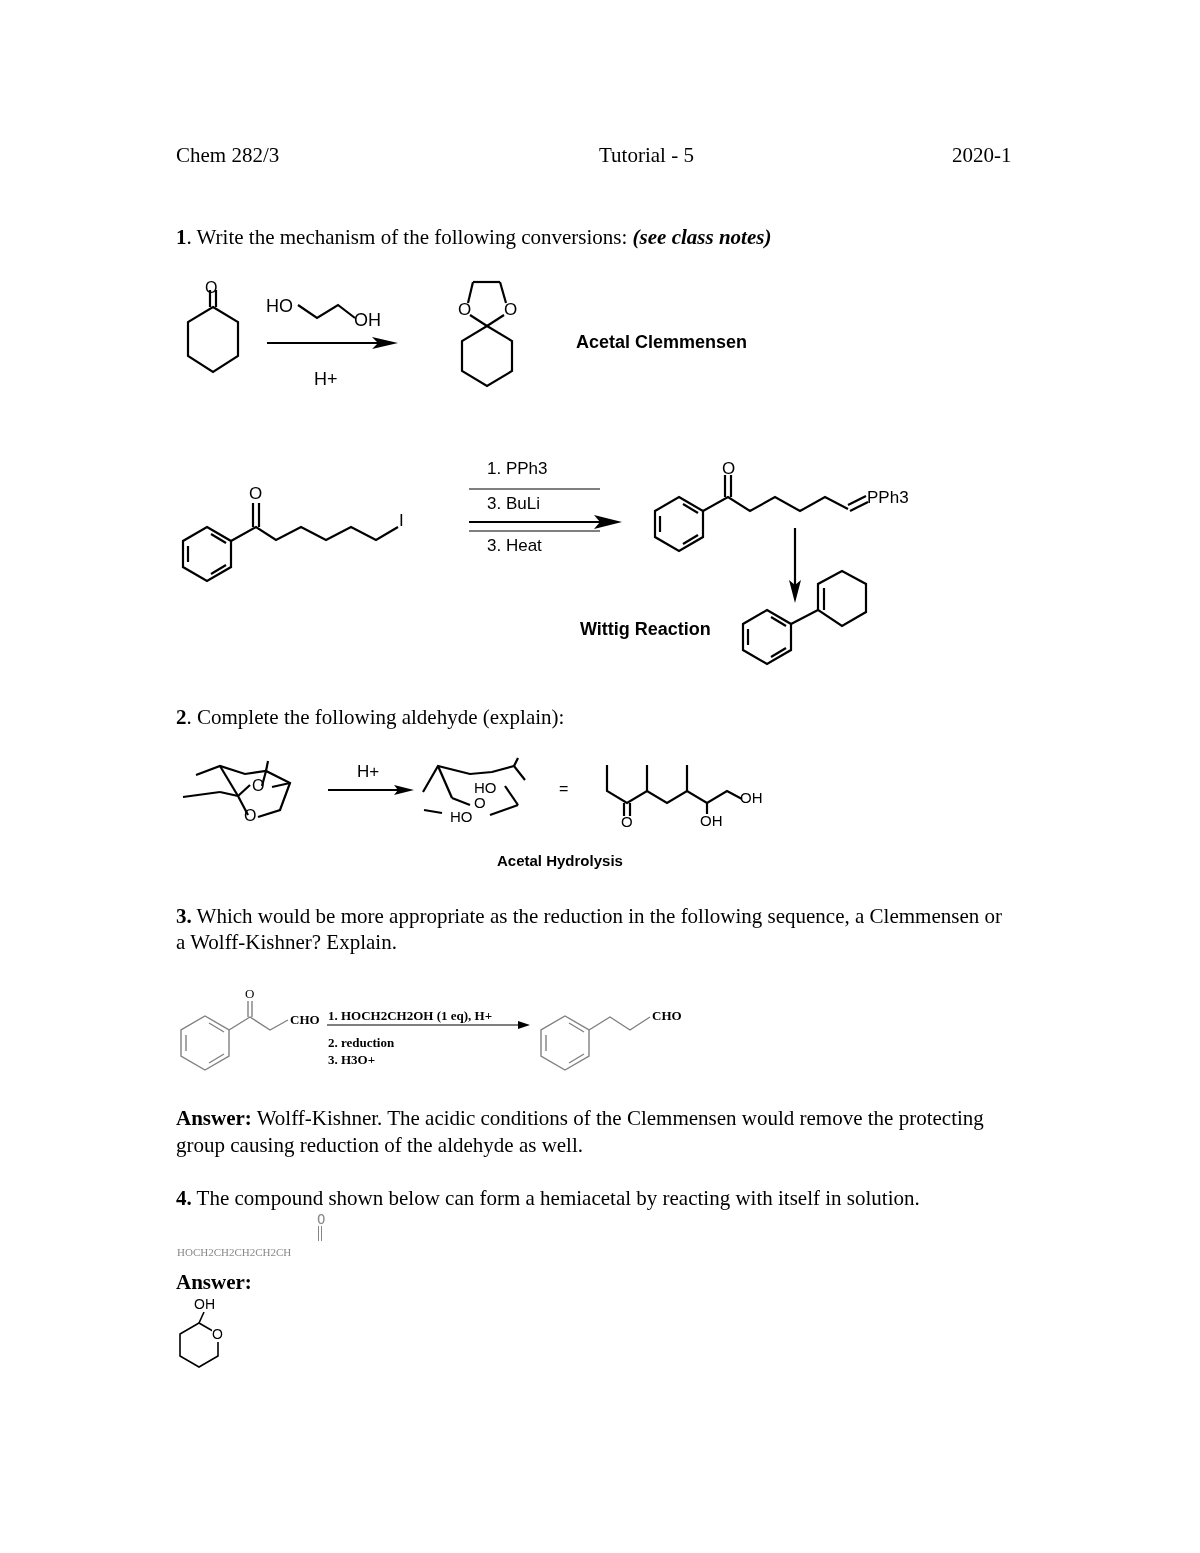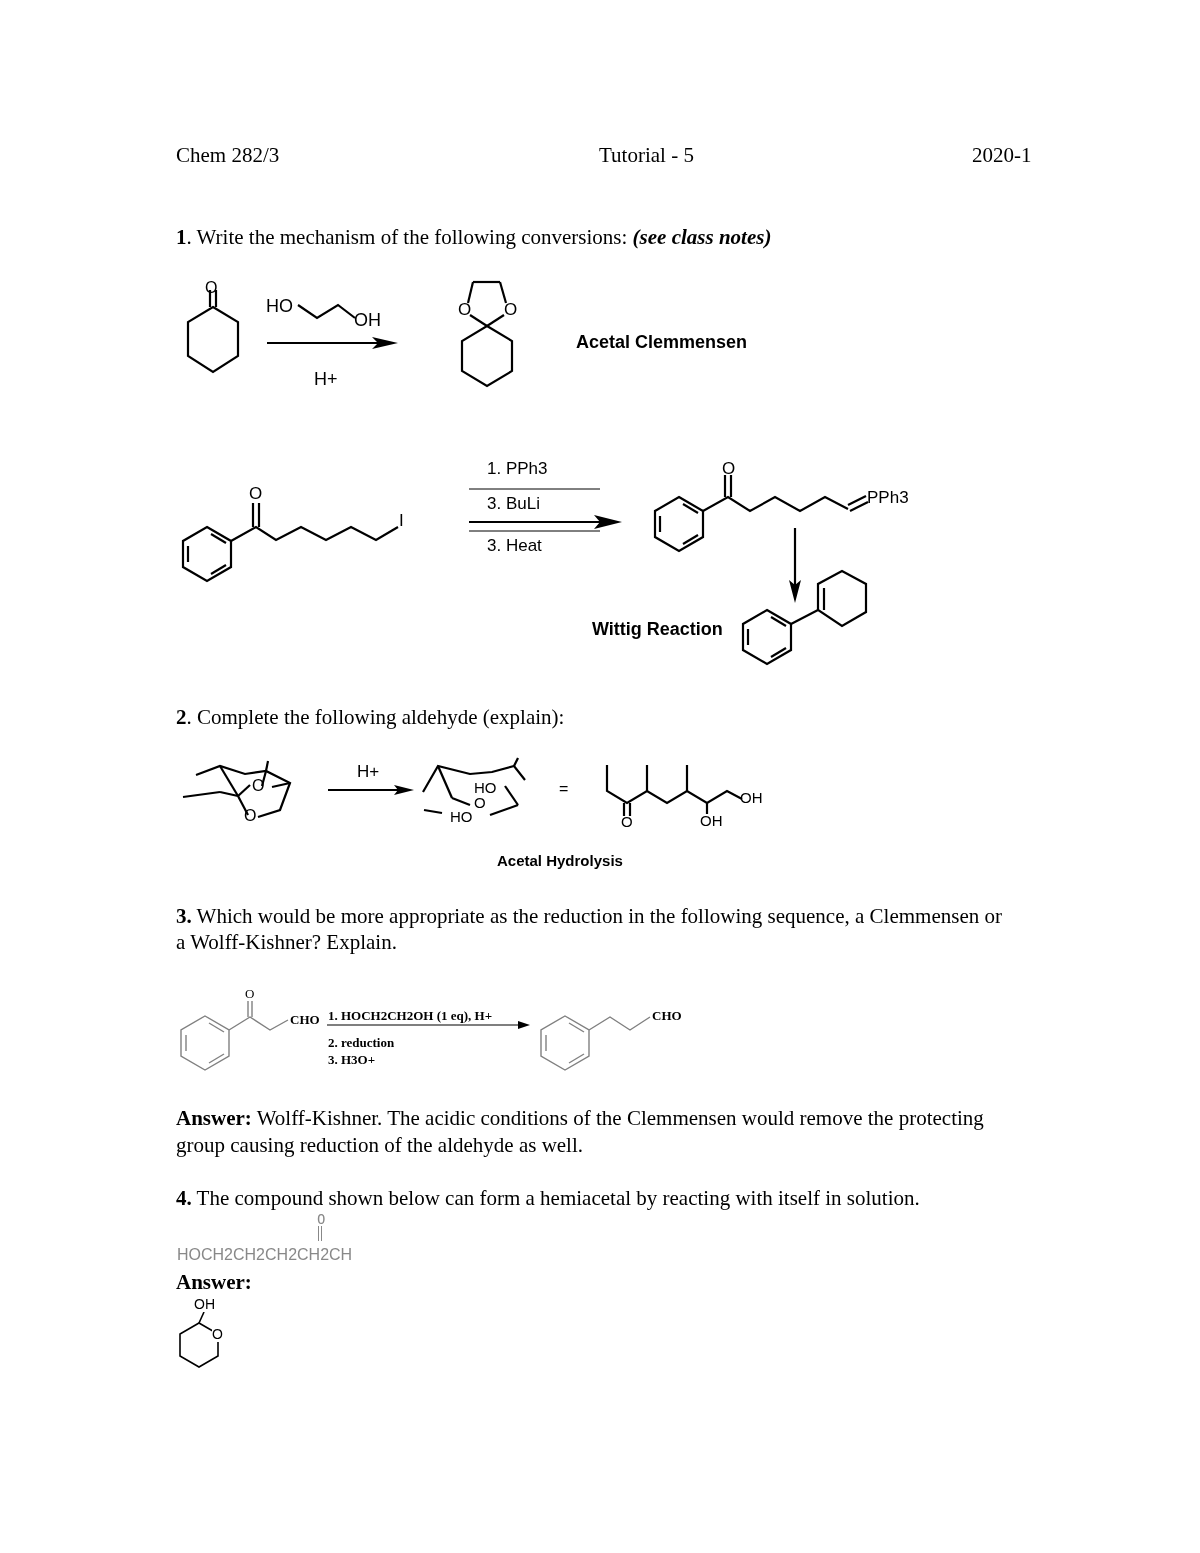--- a/index.html
+++ b/index.html
@@ -12,21 +12,21 @@
   .bi { font-weight:bold; font-style:italic; }
   svg { position:absolute; left:0; top:0; overflow:visible; }
   .ln { stroke:#000; stroke-width:2.2; fill:none; }
   .gl { stroke:#808080; stroke-width:1.4; fill:none; }
 </style>
 </head>
 <body>
 
 <div class="abs serif" style="left:176px;top:143px;">Chem 282/3</div>
 <div class="abs serif" style="left:599px;top:143px;">Tutorial - 5</div>
-<div class="abs serif" style="left:972px;top:143px;">2020-1</div>
+<div class="abs serif" style="left:952px;top:143px;">2020-1</div>
 
 <div class="abs serif" style="left:176px;top:225px;">
   <span class="bold">1</span><span>. Write the mechanism of the following conversions: </span><span class="bi">(see class notes)</span>
 </div>
 
 <svg width="1200" height="1553">
 
   <g>
     <polygon class="ln" points="213,307 238,322 238,356 213,372 188,356 188,322"></polygon>
     <line class="ln" x1="210" y1="307" x2="210" y2="290"></line>
@@ -92,21 +92,21 @@
   <polygon class="ln" points="818,610 818,584 842,571 866,584 866,612 842,626"></polygon>
   <line class="ln" x1="824" y1="588" x2="824" y2="610"></line>
 </svg>
 <div class="abs sans" style="left:249px;top:484px;font-size:17px;">O</div>
 <div class="abs sans" style="left:399px;top:511px;font-size:17px;">I</div>
 <div class="abs sans" style="left:487px;top:459px;font-size:17px;">1. PPh3</div>
 <div class="abs sans" style="left:487px;top:494px;font-size:17px;">3. BuLi</div>
 <div class="abs sans" style="left:487px;top:536px;font-size:17px;">3. Heat</div>
 <div class="abs sans" style="left:722px;top:459px;font-size:17px;">O</div>
 <div class="abs sans" style="left:867px;top:488px;font-size:17px;">PPh3</div>
-<div class="abs sans bold" style="left:592px;top:619px;font-size:18px;">Wittig Reaction</div>
+<div class="abs sans bold" style="left:580px;top:619px;font-size:18px;">Wittig Reaction</div>
 
 <div class="abs serif" style="left:176px;top:705px;">
   <span class="bold">2</span><span>.  Complete the following aldehyde (explain):</span>
 </div>
 
 <svg width="1200" height="1553">
 
   <polyline class="ln" points="196,775 220,766 245,774 266,771 290,783 280,810 258,817"></polyline>
   <line class="ln" x1="220" y1="766" x2="238" y2="796"></line>
   <line class="ln" x1="238" y1="796" x2="250" y2="785"></line>
@@ -176,21 +176,21 @@
 
 <div class="abs serif" style="left:176px;top:1105px;width:840px;line-height:27px;">
   <span class="bold">Answer:</span><span>  Wolff-Kishner. The acidic conditions of the Clemmensen would remove the protecting group causing reduction of the aldehyde as well.</span>
 </div>
 
 <div class="abs serif" style="left:176px;top:1186px;">
   <span class="bold">4.</span><span> The compound shown below can form a hemiacetal by reacting with itself in solution.</span>
 </div>
 <div class="abs" style="left:317px;top:1211px;font-size:14px;color:#888;font-family:'DejaVu Sans Mono',monospace;">O</div>
 <div class="abs" style="left:318px;top:1226px;width:2px;height:15px;border-left:1.5px solid #888;border-right:1.5px solid #888;"></div>
-<div class="abs" style="left:177px;top:1246px;font-size:16px;color:#888;font-family:Liberation Sans, sans-serif;">HOCH2CH2CH2CH2CH</div>
+<div class="abs" style="left:177px;top:1246px;font-size:11px;color:#888;font-family:Liberation Serif, serif;">HOCH2CH2CH2CH2CH</div>
 <div class="abs serif bold" style="left:176px;top:1270px;">Answer:</div>
 
 <svg width="1200" height="1553">
   <polygon class="ln" style="stroke-width:1.6" points="199,1323 218,1334 218,1356 199,1367 180,1356 180,1334"></polygon>
   <line class="ln" style="stroke-width:1.6" x1="199" y1="1323" x2="204" y2="1312"></line>
 </svg>
 <div class="abs sans" style="left:194px;top:1296px;font-size:14px;background:#fff;">OH</div>
 <div class="abs sans" style="left:212px;top:1326px;font-size:14px;background:#fff;">O</div>
 
 </body></html>

